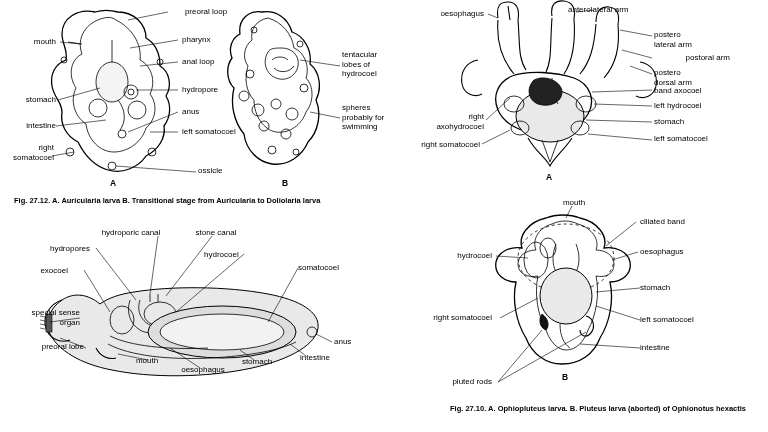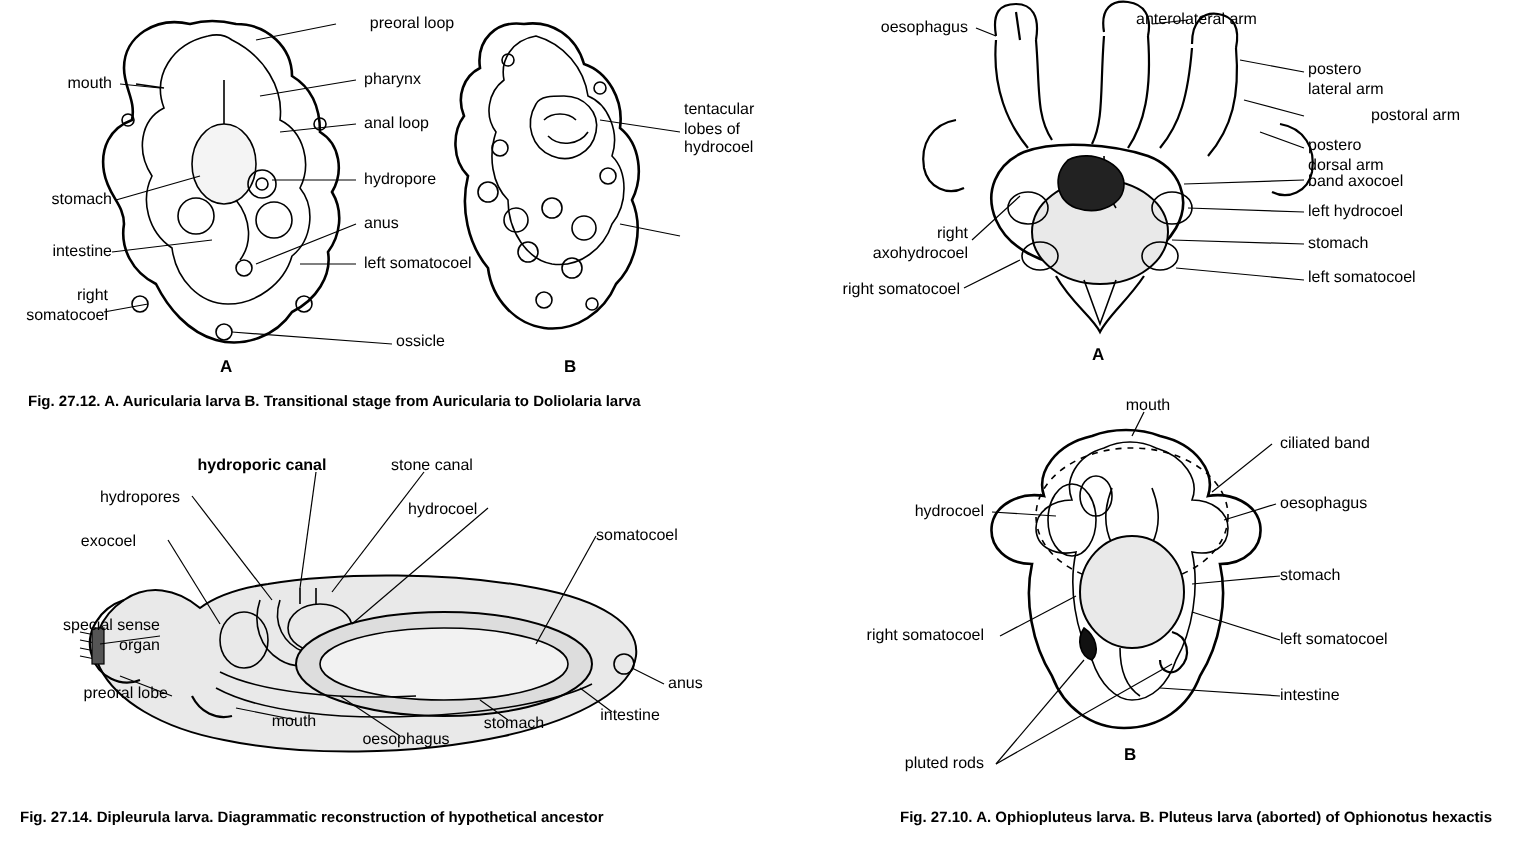--- a/index.html
+++ b/index.html
@@ -119,20 +119,23 @@
   <div class="lbl" style="left:182px;top:85px;width:60px;">hydropore</div>
   <div class="lbl" style="left:182px;top:107px;width:50px;">anus</div>
   <div class="lbl r" style="left:2px;top:121px;width:54px;">intestine</div>
   <div class="lbl" style="left:182px;top:127px;width:80px;">left somatocoel</div>
   <div class="lbl r" style="left:0px;top:143px;width:54px;">right
 somatocoel</div>
   <div class="lbl" style="left:198px;top:166px;width:50px;">ossicle</div>
   <div class="lbl" style="left:342px;top:50px;width:58px;">tentacular
 lobes of
 hydrocoel</div>
+  <div class="lbl" style="left:342px;top:103px;width:58px;">spheres
+probably for
+swimming</div>
 
   <div class="fig-letter" style="left:110px;top:178px;">A</div>
   <div class="fig-letter" style="left:282px;top:178px;">B</div>
   <div class="cap" style="left:14px;top:196px;width:350px;">Fig. 27.12. A. Auricularia larva B. Transitional stage from Auricularia to Doliolaria larva</div>
 </div>
 
 <div class="panel" style="left:400px;top:0;width:368px;height:200px;">
   <svg width="368" height="200">
 
     <path class="out2" d="M110 20 L108 6"></path>
@@ -288,29 +291,28 @@
     <path class="ln" d="M298 60 L268 114"></path>
     <path class="ln" d="M80 110 L50 114"></path>
     <path class="ln" d="M332 134 L316 126"></path>
     <path class="ln" d="M86 140 L60 130"></path>
     <path class="ln" d="M148 152 L118 146"></path>
     <path class="ln" d="M200 160 L170 140"></path>
     <path class="ln" d="M254 152 L240 142"></path>
     <path class="ln" d="M306 148 L290 136"></path>
   </svg>
 
-  <div class="lbl c" style="left:88px;top:20px;width:86px;font-weight:bold;">hydroporic canal</div>
+  <div class="lbl c" style="left:88px;top:20px;width:86px;">hydroporic canal</div>
   <div class="lbl c" style="left:182px;top:20px;width:68px;">stone canal</div>
   <div class="lbl r" style="left:22px;top:36px;width:68px;">hydropores</div>
   <div class="lbl" style="left:204px;top:42px;width:60px;">hydrocoel</div>
   <div class="lbl r" style="left:12px;top:58px;width:56px;">exocoel</div>
   <div class="lbl" style="left:298px;top:55px;width:70px;">somatocoel</div>
   <div class="lbl r" style="left:6px;top:100px;width:74px;">special sense
 organ</div>
   <div class="lbl" style="left:334px;top:129px;width:46px;">anus</div>
   <div class="lbl r" style="left:6px;top:134px;width:78px;">preoral lobe</div>
   <div class="lbl c" style="left:122px;top:148px;width:50px;">mouth</div>
   <div class="lbl c" style="left:170px;top:157px;width:66px;">oesophagus</div>
   <div class="lbl c" style="left:228px;top:149px;width:58px;">stomach</div>
   <div class="lbl c" style="left:286px;top:145px;width:58px;">intestine</div>
 
-  <div class="cap" style="left:10px;top:196px;width:390px;">Fig. 27.14. Dipleurula larva. Diagrammatic reconstruction of hypothetical ancestor</div>
 </div>
 
 </body></html>

